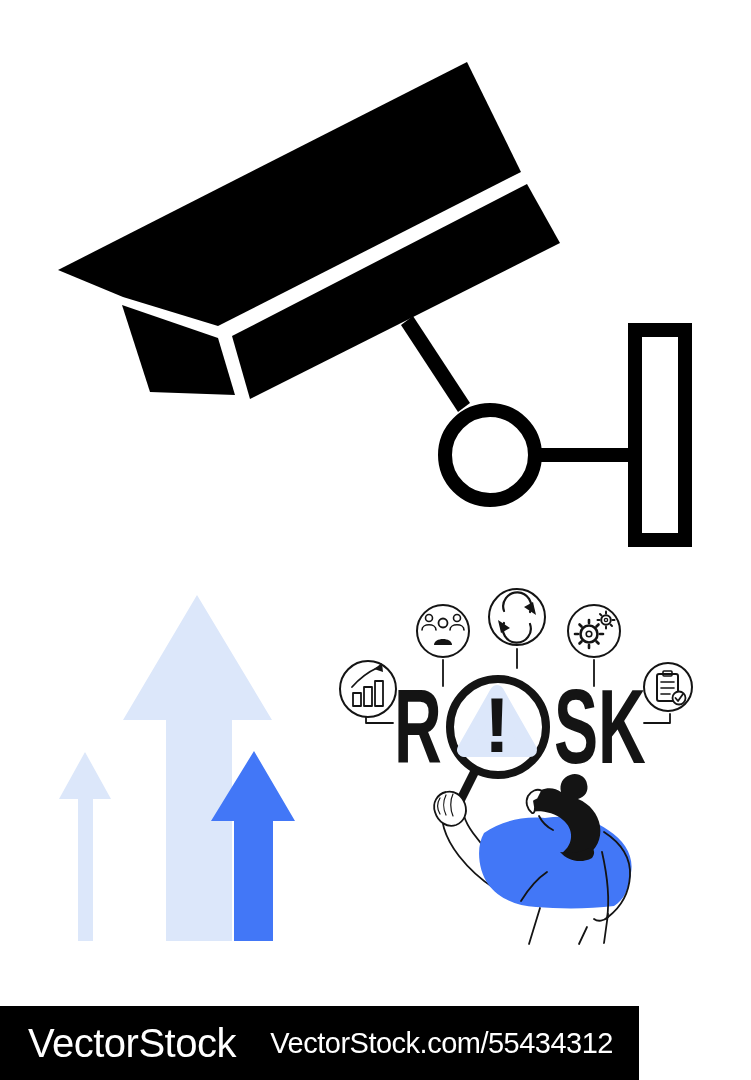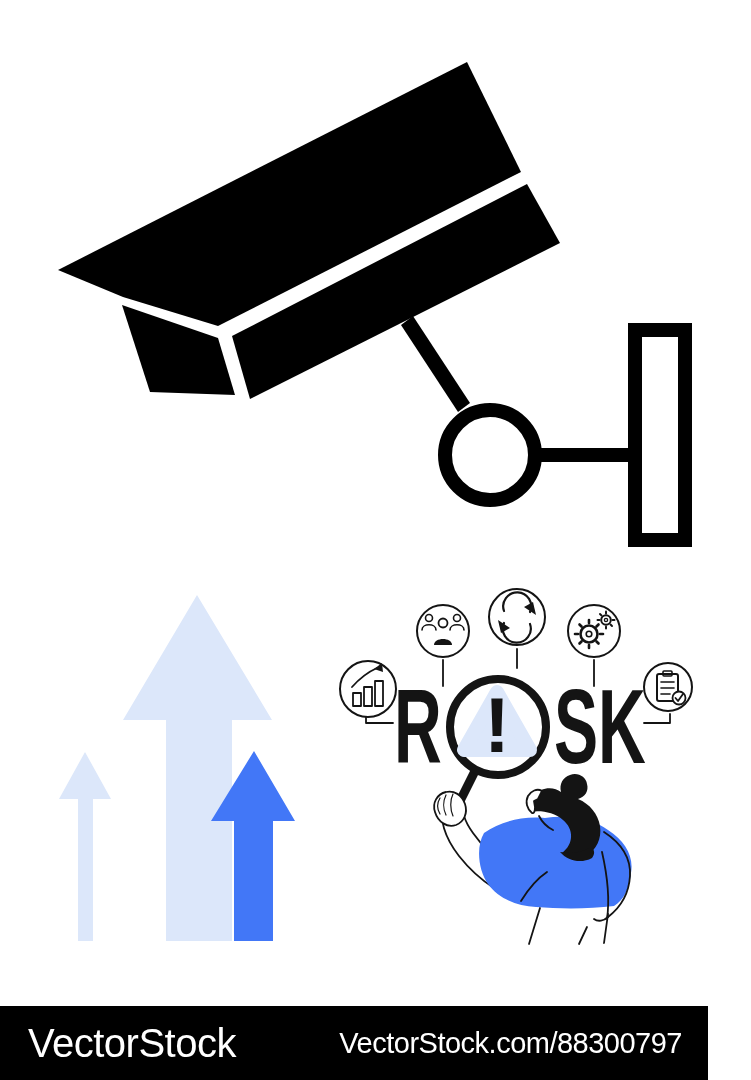--- a/index.html
+++ b/index.html
@@ -6,21 +6,21 @@
   .canvas{
     position:relative;
     width:751px;height:1080px;
     background:#ffffff;
     font-family:"Liberation Sans",sans-serif;
     overflow:hidden;
   }
   .art{position:absolute;top:0;left:0;}
   .footer{
     position:absolute;left:0;bottom:0;
-    width:708px;height:74px;
+    width:639px;height:74px;
     background:#000000;
     display:flex;align-items:center;justify-content:space-between;
     box-sizing:border-box;
     padding:0 26px 0 28px;
   }
   .brand{
     color:#ffffff;font-size:40px;font-weight:500;letter-spacing:-0.5px;
     font-family:"Liberation Sans",sans-serif;
   }
   .wm-url{
@@ -162,16 +162,16 @@
         <path d="M608,917 C604,921 598,922 594,919"></path>
         <path d="M540,908 L529,944"></path>
         <path d="M587,927 L579,944"></path>
         <path d="M608,914 L604,943"></path>
       </g>
     </g>
   </svg>
 
   <div class="footer">
     <span class="brand">VectorStock</span>
-    <span class="wm-url">VectorStock.com/88300797</span>
+    <span class="wm-url">VectorStock.com/55434312</span>
   </div>
 
 </div>
 
 </body></html>

